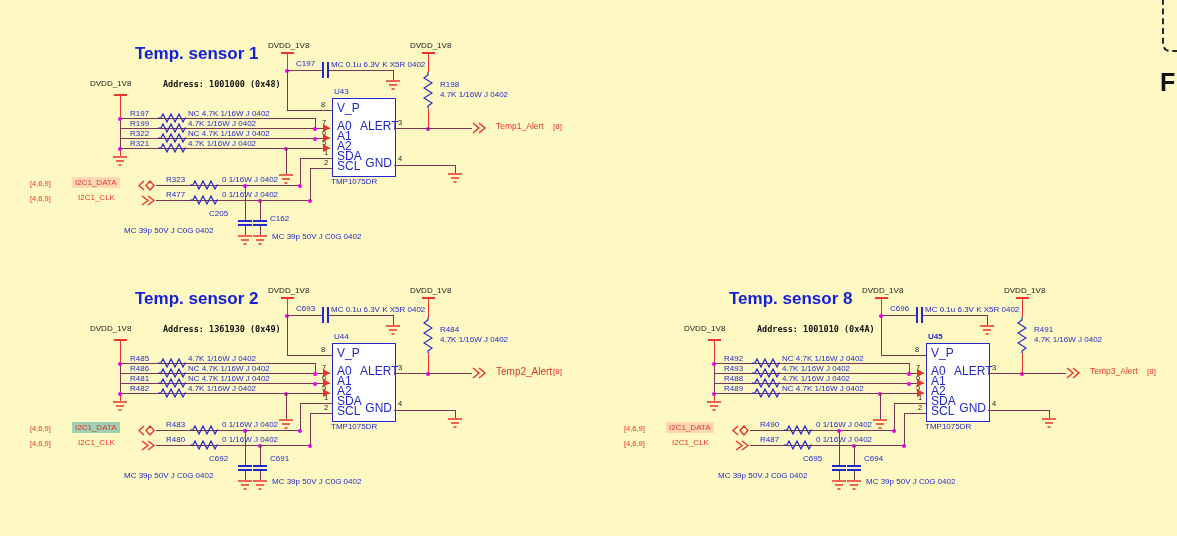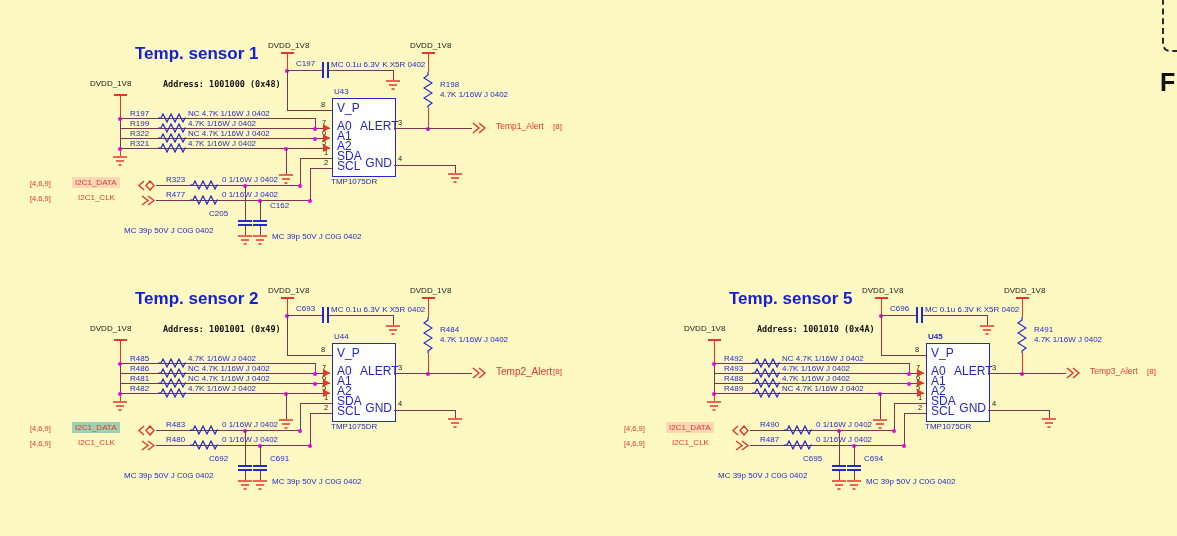--- a/index.html
+++ b/index.html
@@ -189,29 +189,29 @@
     <div class="cpH" style="left:233px;top:194px;"></div>
     <div class="w" style="left:225px;top:196px;width:1px;height:9px;"></div>
     <div class="w" style="left:240px;top:196px;width:1px;height:9px;"></div>
     <svg class="s" style="left:217px;top:205px;" width="16" height="12" viewBox="0 0 16 12">
           <path d="M1,1 H15 M4,5 H12 M6.5,9 H9.5" stroke="var(--power)" stroke-width="1.6" fill="none"></path>
         </svg>
     <svg class="s" style="left:232px;top:205px;" width="16" height="12" viewBox="0 0 16 12">
           <path d="M1,1 H15 M4,5 H12 M6.5,9 H9.5" stroke="var(--power)" stroke-width="1.6" fill="none"></path>
         </svg>
     <div class="t bl" style="left:189px;top:179px;">C205</div>
-    <div class="t bl" style="left:250px;top:171px;">C162</div>
+    <div class="t bl" style="left:250px;top:184px;">C162</div>
     <div class="t bl" style="left:104px;top:196px;">MC 39p 50V J C0G 0402</div>
     <div class="t bl" style="left:252px;top:202px;">MC 39p 50V J C0G 0402</div>
   </div>
 
   <div class="sensor" style="left: 20px; top: 275px;">
 
     <div class="title" style="left:115px;top:14px;">Temp. sensor 2</div>
-    <div class="addr" style="left:143px;top:49px;">Address: 1001001 (0x49)</div>
+    <div class="addr" style="left:143px;top:49px;">Address: 1361930 (0x49)</div>
 
     <div class="t bk" style="left:70px;top:49px;">DVDD_1V8</div>
     <div class="wr" style="left:94px;top:64px;width:13px;height:2px;"></div>
     <div class="wr" style="left:100px;top:64px;width:1px;height:24px;"></div>
     <div class="w" style="left:100px;top:88px;width:1px;height:31px;"></div>
     <div class="wr" style="left:100px;top:119px;width:1px;height:7px;"></div>
     <svg class="s" style="left:92px;top:126px;" width="16" height="12" viewBox="0 0 16 12">
           <path d="M1,1 H15 M4,5 H12 M6.5,9 H9.5" stroke="var(--power)" stroke-width="1.6" fill="none"></path>
         </svg>
     <div class="dot" style="left:98px;top:87px;"></div>
@@ -366,21 +366,21 @@
           <path d="M1,1 H15 M4,5 H12 M6.5,9 H9.5" stroke="var(--power)" stroke-width="1.6" fill="none"></path>
         </svg>
     <div class="t bl" style="left:189px;top:179px;">C692</div>
     <div class="t bl" style="left:250px;top:179px;">C691</div>
     <div class="t bl" style="left:104px;top:196px;">MC 39p 50V J C0G 0402</div>
     <div class="t bl" style="left:252px;top:202px;">MC 39p 50V J C0G 0402</div>
   </div>
 
   <div class="sensor" style="left: 614px; top: 275px;">
 
-    <div class="title" style="left:115px;top:14px;">Temp. sensor 5</div>
+    <div class="title" style="left:115px;top:14px;">Temp. sensor 8</div>
     <div class="addr" style="left:143px;top:49px;">Address: 1001010 (0x4A)</div>
 
     <div class="t bk" style="left:70px;top:49px;">DVDD_1V8</div>
     <div class="wr" style="left:94px;top:64px;width:13px;height:2px;"></div>
     <div class="wr" style="left:100px;top:64px;width:1px;height:24px;"></div>
     <div class="w" style="left:100px;top:88px;width:1px;height:31px;"></div>
     <div class="wr" style="left:100px;top:119px;width:1px;height:7px;"></div>
     <svg class="s" style="left:92px;top:126px;" width="16" height="12" viewBox="0 0 16 12">
           <path d="M1,1 H15 M4,5 H12 M6.5,9 H9.5" stroke="var(--power)" stroke-width="1.6" fill="none"></path>
         </svg>

